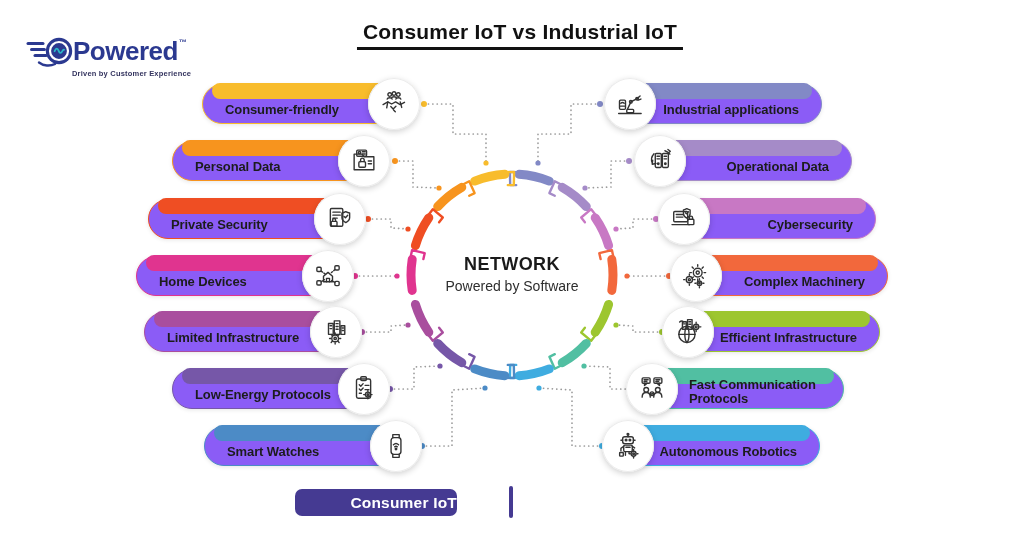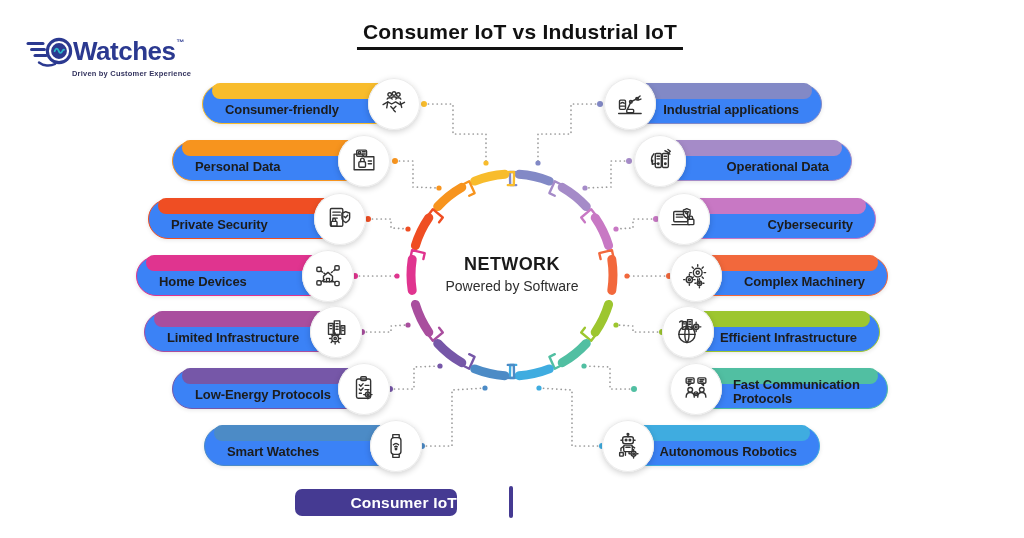--- a/index.html
+++ b/index.html
@@ -19,21 +19,21 @@
   
   #overlay{position:absolute;left:0;top:0;pointer-events:none;}
 
   
   .center-text{position:absolute;left:512px;top:274px;transform:translate(-50%,-50%);
     text-align:center;width:200px;}
   .center-text .l1{font-size:18px;font-weight:bold;color:#1a1a1a;line-height:21px;letter-spacing:.4px;}
   .center-text .sub{font-size:14px;color:#2e2e2e;margin-top:3px;}
 
   
-  .pill{position:absolute;width:216px;height:40px;background:#3b82f6;border:1.7px solid var(--c);
+  .pill{position:absolute;width:216px;height:40px;background:#8b5cf6;border:1.7px solid var(--c);
     border-radius:21px;box-shadow:0 1px 4px rgba(0,0,0,.10);box-sizing:border-box;}
   .stripe{position:absolute;top:-1.7px;height:16px;background:var(--c);}
   .pill.left  .stripe{left:9px;right:2px;border-radius:12px 14px 3px 12px;}
   .pill.right .stripe{left:2px;right:9px;border-radius:14px 12px 12px 3px;}
   .label{position:absolute;font-size:13px;font-weight:bold;color:#1c1c1c;white-space:nowrap;top:17px;letter-spacing:-.1px;}
   .pill.left  .label{left:22px;}
   .pill.right .label{right:22px;text-align:right;}
   .pill.right .label.wrap{left:60px;right:10px;top:8px;white-space:normal;text-align:left;line-height:14px;}
   .icon-circle{position:absolute;top:-7px;width:52px;height:52px;border-radius:50%;background:#fff;
     box-shadow:0 2px 6px rgba(0,0,0,.18), inset 0 0 0 1px #ececec;
@@ -60,21 +60,21 @@
         <g fill="none" stroke="#2B3990" stroke-linecap="round">
           <path d="M2 15.5h15" stroke-width="3"></path>
           <path d="M5.5 21.5h13" stroke-width="3"></path>
           <path d="M9 27.5h11" stroke-width="3"></path>
           <path d="M13 34.5c4.5 3.5 11 4 16 1.5" stroke-width="2.4"></path>
         </g>
         <circle cx="33" cy="23" r="13.2" fill="#2B3990"></circle>
         <circle cx="33" cy="23" r="9" fill="none" stroke="#fff" stroke-width="2.2"></circle>
         <path d="M28.6 23.2c1.3-3.4 3-3.4 4.1-.3.9 2.6 2.4 2.6 3.6.3.6-1.2 1.2-1.8 1.8-1.5" stroke="#2AB7C9" stroke-width="1.8" fill="none" stroke-linecap="round"></path>
       </svg>
-      <span class="brand" style="color: rgb(43, 57, 144);">Watches</span>
+      <span class="brand" style="color: rgb(43, 57, 144);">Powered</span>
       <span class="tm" style="color: rgb(43, 57, 144);">™</span>
     </div>
     <div class="tagline">Driven by Customer Experience</div>
   </div>
 
   <div class="title">Consumer IoT vs Industrial IoT</div>
 
   <svg id="overlay" width="1024" height="538" viewBox="0 0 1024 538">
       <path d="M519.1 174.3 A101 101 0 0 1 549.3 181.1" fill="none" stroke="#8289C6" stroke-width="9" stroke-linecap="round"></path>
       <path d="M517.5 172.1L509.9 172.0L510.2 185.0L516.2 185.1" fill="none" stroke="#8289C6" stroke-width="2.4" stroke-linecap="round" stroke-linejoin="round"></path>
@@ -326,21 +326,21 @@
           <rect x="8.8" y="4.4" width="3.6" height="7"></rect>
           <rect x="13.6" y="2.4" width="4.2" height="9"></rect>
           <path d="M9.8 6.4h1.6M14.8 4.4h1.8M14.8 6.8h1.8"></path>
           <circle cx="21.6" cy="9.2" r="2.5"></circle>
           <circle cx="21.6" cy="9.2" r=".9"></circle>
           <path d="M21.6 5.9v-1.1M21.6 12.5v1.1M18.3 9.2h-1.1M24.9 9.2h1.1"></path>
           <path d="M6.2 4.6c1.1-1.1 2.7-1.1 3.8 0"></path>
         </svg>
       </div>
     </div>
-    <div class="pill right" style="left: 672px; top: 369px; --c: #51BFA2;">
+    <div class="pill right" style="left: 628px; top: 369px; --c: #51BFA2;">
       <div class="stripe"></div>
       <span class="label wrap">Fast Communication Protocols</span>
       <div class="icon-circle">
         <svg viewBox="0 0 28 28" width="30" height="30">
           <rect x="4.8" y="3.6" width="7.4" height="5" rx="1"></rect>
           <path d="M7 8.6v2.2l2.4-2.2"></path>
           <rect x="15.8" y="3.6" width="7.4" height="5" rx="1"></rect>
           <path d="M21 8.6v2.2l-2.4-2.2"></path>
           <path d="M6.6 5.4h3.8M6.6 7h2.6M17.6 5.4h3.8M17.6 7h2.6"></path>
           <circle cx="8.6" cy="14.8" r="2.2"></circle>

